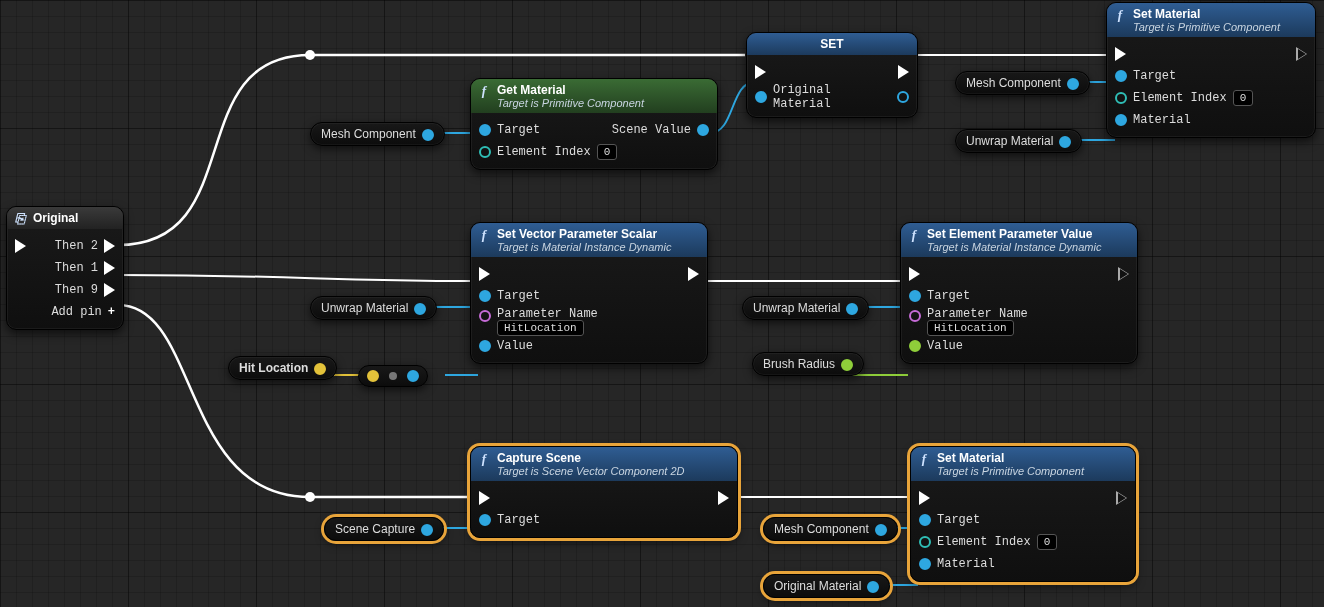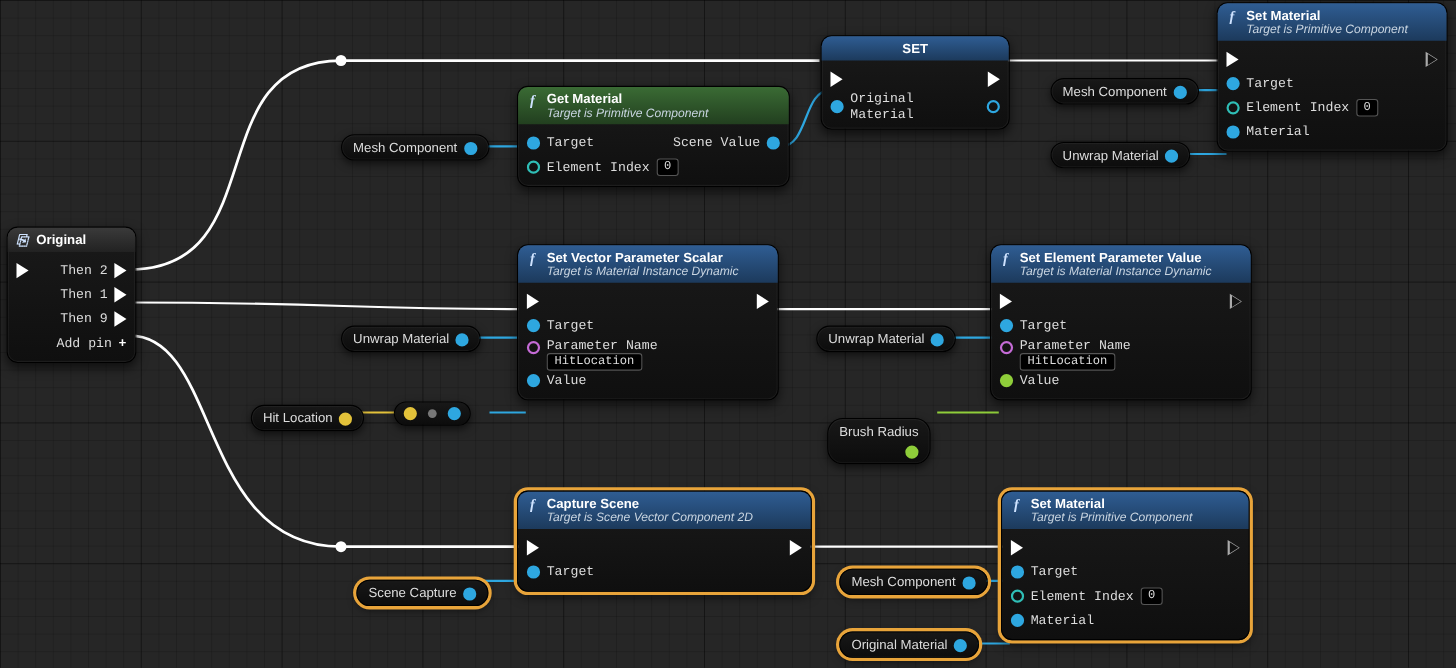--- a/index.html
+++ b/index.html
@@ -287,21 +287,21 @@
       <span class="pinlabel">Value</span>
     </div>
   </div>
 </div>
 
 <div class="varnode" style="left:310px; top:296px;">
   <span class="pinlabel">Unwrap Material</span>
   <span class="pin blue filled"></span>
 </div>
 
-<div class="varnode" style="left:228px; top:368px;">
+<div class="varnode" style="left:228px; top:356px;font-weight:bold;">
   <span class="pinlabel">Hit Location</span>
   <span class="pin yellow filled"></span>
 </div>
 
 <div class="convnode" style="left:358px; top:365px;">
   <span class="pin yellow filled"></span>
   <span class="smallcircle"></span>
   <span class="pin blue filled"></span>
 </div>
 
@@ -332,21 +332,21 @@
       <span class="pinlabel">Value</span>
     </div>
   </div>
 </div>
 
 <div class="varnode" style="left:742px; top:296px;">
   <span class="pinlabel">Unwrap Material</span>
   <span class="pin blue filled"></span>
 </div>
 
-<div class="varnode" style="left:752px; top:380px;flex-direction:column;">
+<div class="varnode" style="left:752px; top:352px;">
   <span class="pinlabel">Brush Radius</span>
   <span class="pin green filled" style="color:#8fce3a"></span>
 </div>
 
 <div class="node highlight" style="left:470px; top:446px; width:268px;">
   <div class="title blue">
     <span class="ticon">f</span>
     <span>Capture Scene</span>
     <span class="sub">Target is Scene Vector Component 2D</span>
   </div>
@@ -355,21 +355,21 @@
       <span class="exec"></span>
       <span class="exec"></span>
     </div>
     <div class="row">
       <span class="pin blue filled"></span>
       <span class="pinlabel">Target</span>
     </div>
   </div>
 </div>
 
-<div class="varnode highlight" style="left:324px; top:517px;margin-top:10px;">
+<div class="varnode highlight" style="left:324px; top:517px;">
   <span class="pinlabel">Scene Capture</span>
   <span class="pin blue filled"></span>
 </div>
 
 <div class="varnode highlight" style="left:763px; top:517px;">
   <span class="pinlabel">Mesh Component</span>
   <span class="pin blue filled"></span>
 </div>
 
 <div class="varnode highlight" style="left:763px; top:574px;">

